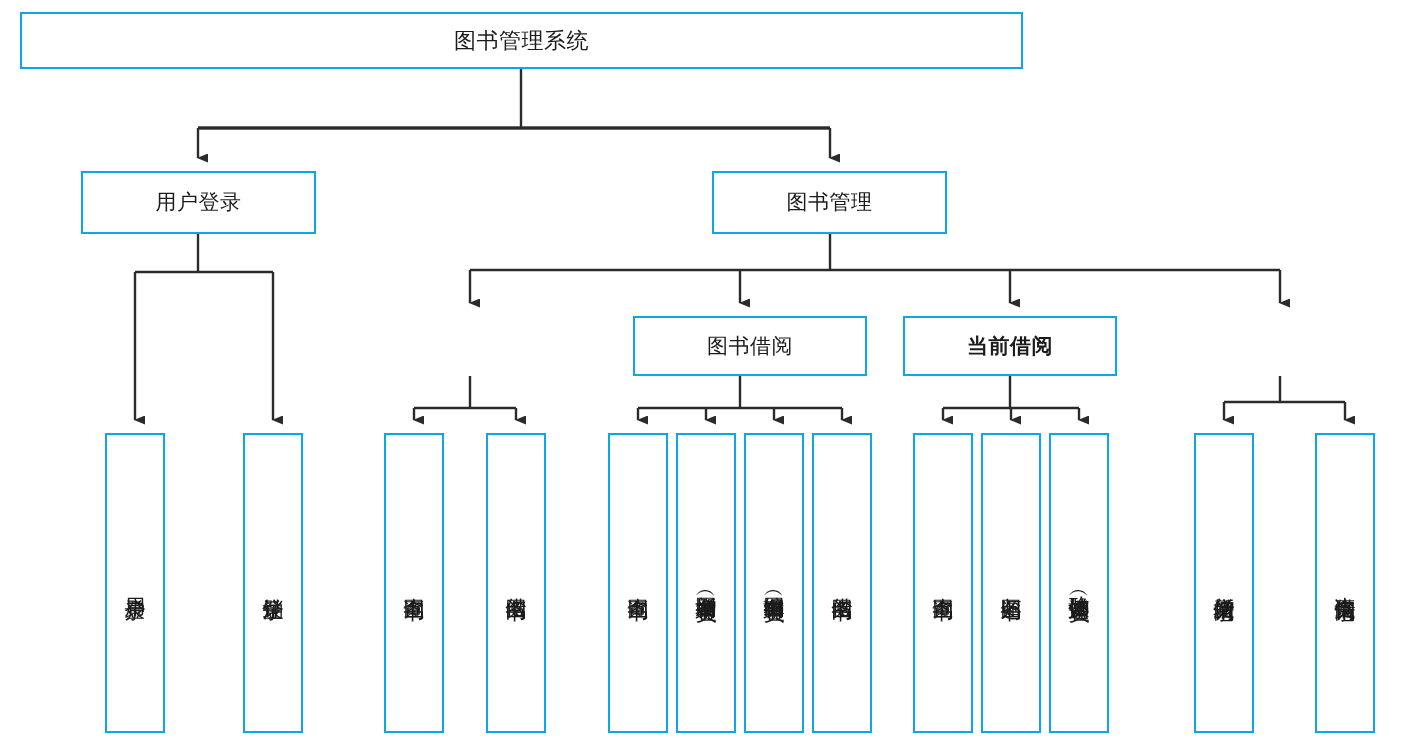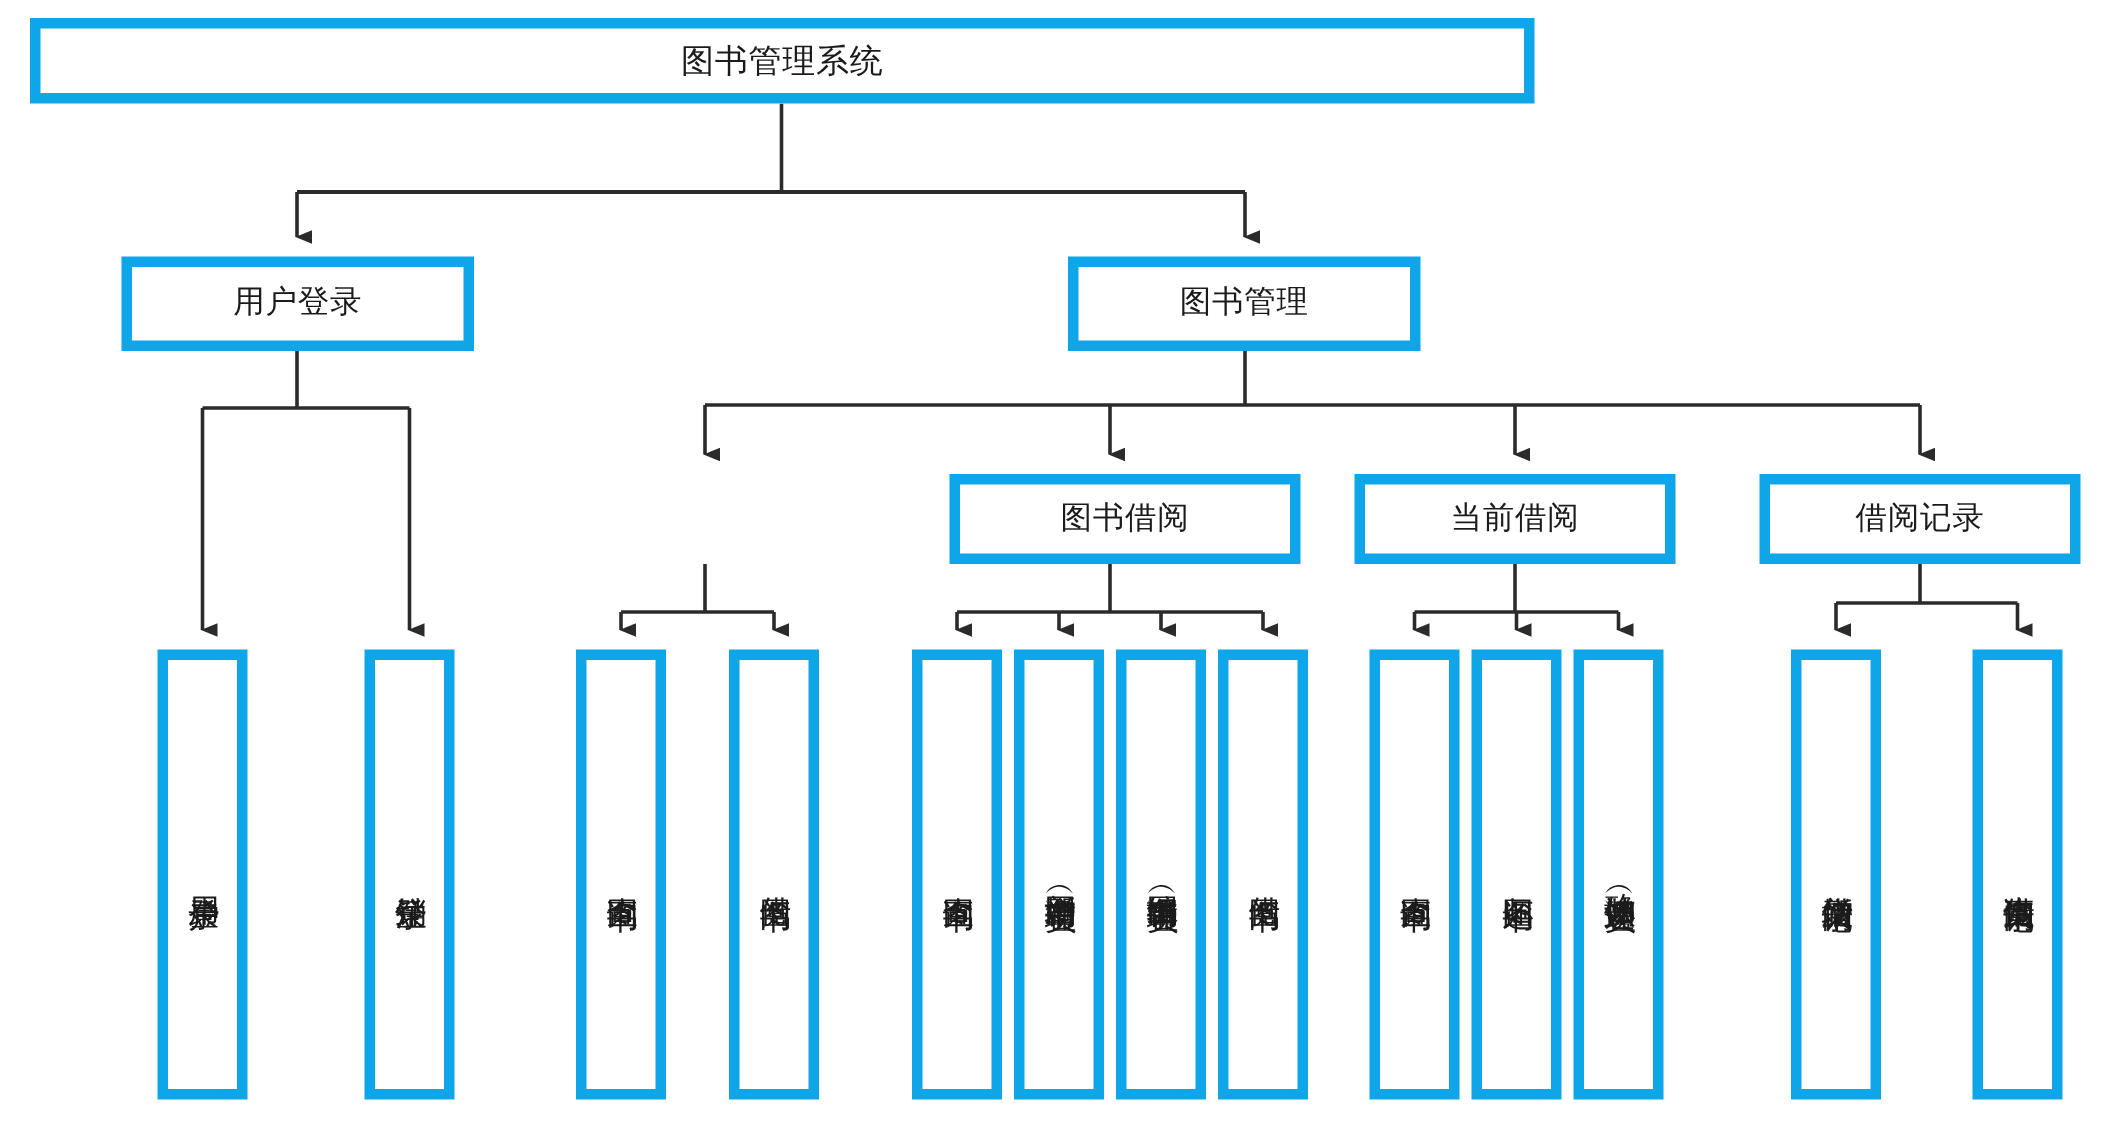--- a/index.html
+++ b/index.html
@@ -23,21 +23,21 @@
     left: 0;
     top: 0;
     width: 1405px;
     height: 747px;
     pointer-events: none;
   }
   .node {
     position: absolute;
     box-sizing: border-box;
     background: #ffffff;
-    border: 7px solid #0ea5e9;
+    border: 2px solid #0ea5e9;
     display: flex;
     align-items: center;
     justify-content: center;
     color: #1b1b1b;
     z-index: 2;
   }
   .node .label {
     display: block;
     text-align: center;
     line-height: 1.18;
@@ -142,25 +142,22 @@
   <div class="node horiz" style="left:81px; top:171px; width:235px; height:63px;">
     <span class="label">用户登录</span>
   </div>
   <div class="node horiz" style="left:712px; top:171px; width:235px; height:63px;">
     <span class="label">图书管理</span>
   </div>
 
   <div class="node horiz" style="left:633px; top:316px; width:234px; height:60px;">
     <span class="label">图书借阅</span>
   </div>
-  <div class="node horiz" style="left:903px; top:316px; width:214px; height:60px;">
+  <div class="node horiz" style="left:903px; top:316px; width:214px; height:60px;font-weight:bold;">
     <span class="label">当前借阅</span>
-  </div>
-  <div class="node horiz" style="left:1173px; top:316px; width:214px; height:60px;">
-    <span class="label">借阅记录</span>
   </div>
 
   <div class="node vert" style="left:105px; top:433px; width:60px; height:300px;">
     <span class="label">用户登录</span>
   </div>
   <div class="node vert" style="left:243px; top:433px; width:60px; height:300px;">
     <span class="label">注销登录</span>
   </div>
 
   <div class="node vert" style="left:384px; top:433px; width:60px; height:300px;">

